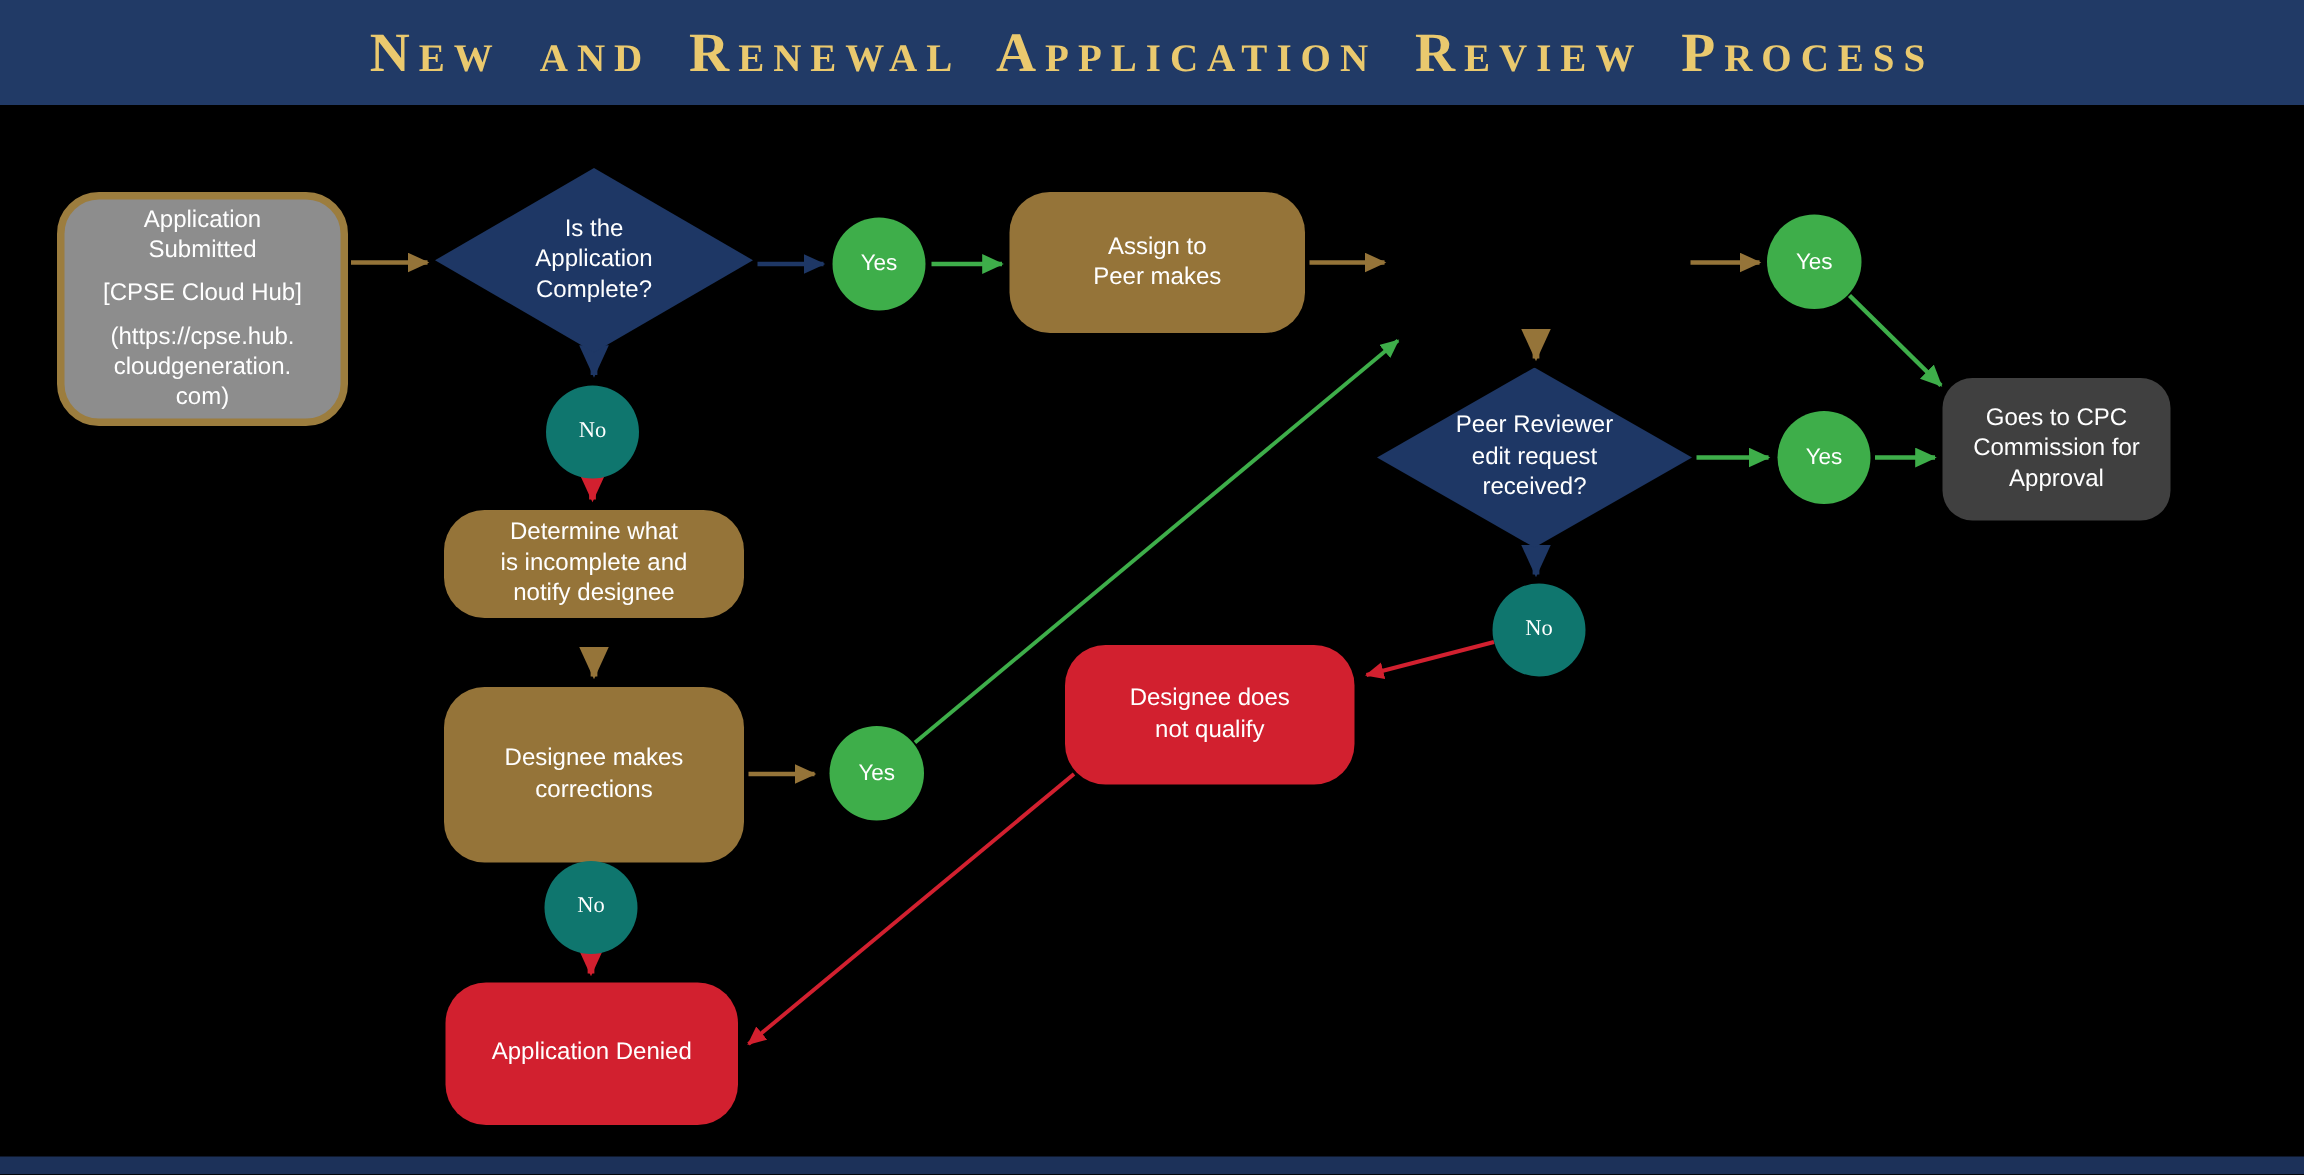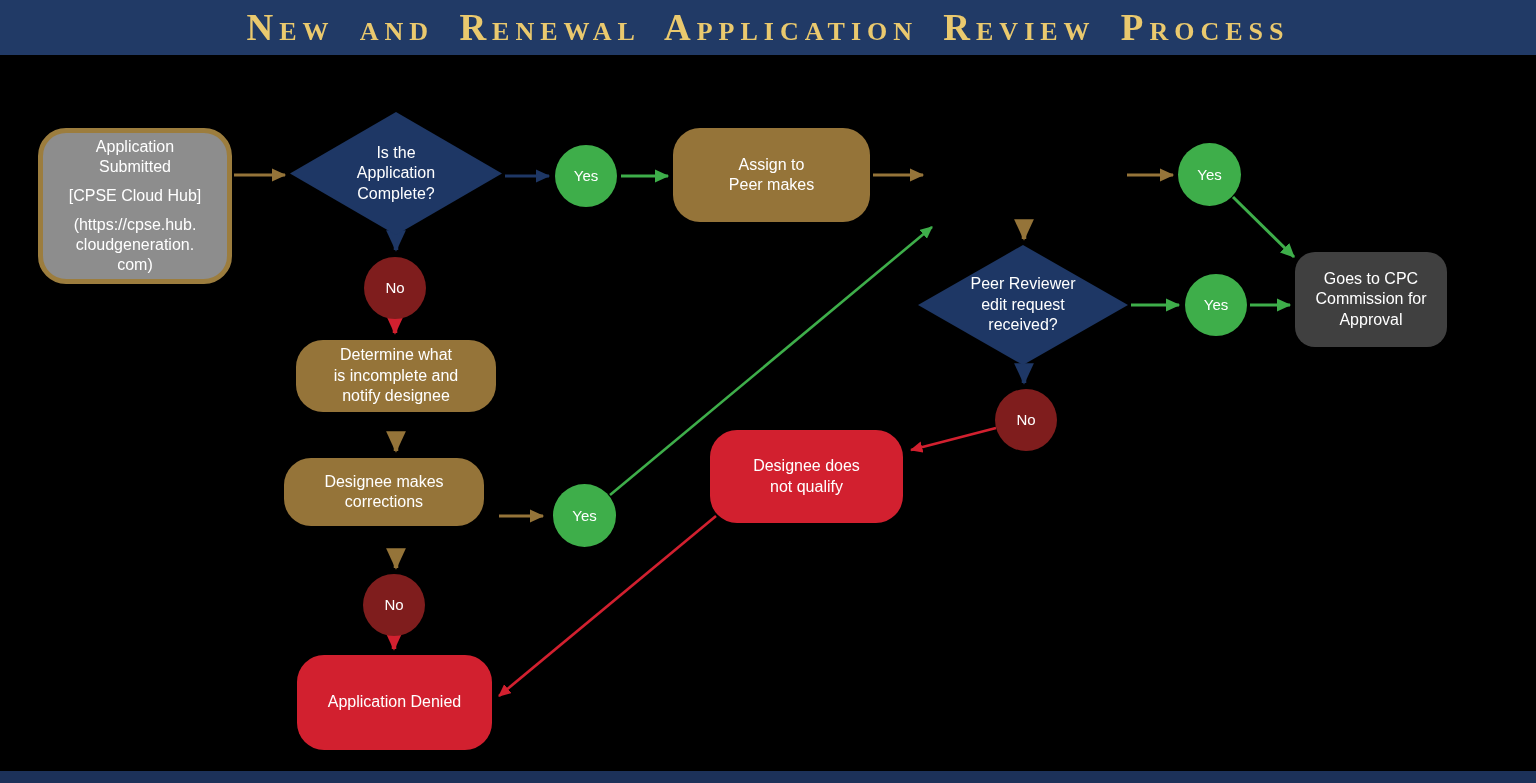--- a/index.html
+++ b/index.html
@@ -1,39 +1,39 @@
 <!DOCTYPE html>
 <html><head>
 <meta charset="utf-8">
 <style>
   html,body{margin:0;padding:0;background:#000;}
   .stage{position:relative;width:1536px;height:783px;background:#000;overflow:hidden;
          font-family:"Liberation Sans",sans-serif;}
   
-  .titlebar{position:absolute;left:0;top:0;width:1536px;height:55px;background:#213A66;
+  .titlebar{position:absolute;left:0;top:0;width:1536px;height:70px;background:#213A66;
             display:flex;align-items:center;justify-content:center;}
   .titlebar .title{font-family:"Liberation Serif",serif;font-variant:small-caps;
             font-weight:bold;color:#EAC96E;font-size:37px;letter-spacing:6px;word-spacing:10px;
             white-space:nowrap;}
   .bottombar{position:absolute;left:0;bottom:0;width:1536px;height:12px;background:#1C3159;}
   
   .node{position:absolute;display:flex;align-items:center;justify-content:center;
         text-align:center;color:#fff;box-sizing:border-box;}
   .node .lbl{white-space:pre-line;font-size:16px;line-height:1.28;}
   .gold{background:#957439;border-radius:27px;}
   .redbox{background:#D2202F;border-radius:27px;}
   .greenbox{background:#404040;border-radius:20px;}
   .graybox{background:#8D8D8D;border:5px solid #9C7D3E;border-radius:28px;
            flex-direction:column;gap:9px;padding:6px 4px;}
   .graybox .seg{display:block;white-space:pre-line;font-size:16px;line-height:1.25;}
   .diamond{background:#1E3765;clip-path:polygon(50% 0,100% 50%,50% 100%,0 50%);padding:0 18px;}
   .circle{border-radius:50%;}
   .circle .lbl{font-size:15px;}
   .circle.green{background:#3EAE4A;}
-  .circle.red{background:#7f1d1d;}
+  .circle.red{background:#0f766e;font-family:Liberation Serif, serif;}
   
   svg.arrows{position:absolute;left:0;top:0;width:1536px;height:783px;pointer-events:none;}
   .ln-gold{stroke:#957439;}
   .ln-navy{stroke:#1E3765;}
   .ln-green{stroke:#3EAE4A;}
   .ln-red{stroke:#D2202F;}
 </style>
 </head>
 <body>
 
@@ -131,21 +131,21 @@
   <div class="node circle red" style="left:364px;top:257px;width:62px;height:62px;">
     <span class="lbl">No</span>
   </div>
 
   <div class="node gold" style="left:296px;top:340px;width:200px;height:72px;">
     <span class="lbl">Determine what
 is incomplete and
 notify designee</span>
   </div>
 
-  <div class="node gold" style="left:284px;top:458px;width:200px;height:68px;">
+  <div class="node gold" style="left:296px;top:458px;width:200px;height:117px;">
     <span class="lbl">Designee makes
 corrections</span>
   </div>
 
   <div class="node circle green" style="left:553px;top:484px;width:63px;height:63px;">
     <span class="lbl">Yes</span>
   </div>
 
   <div class="node circle red" style="left:363px;top:574px;width:62px;height:62px;">
     <span class="lbl">No</span>

